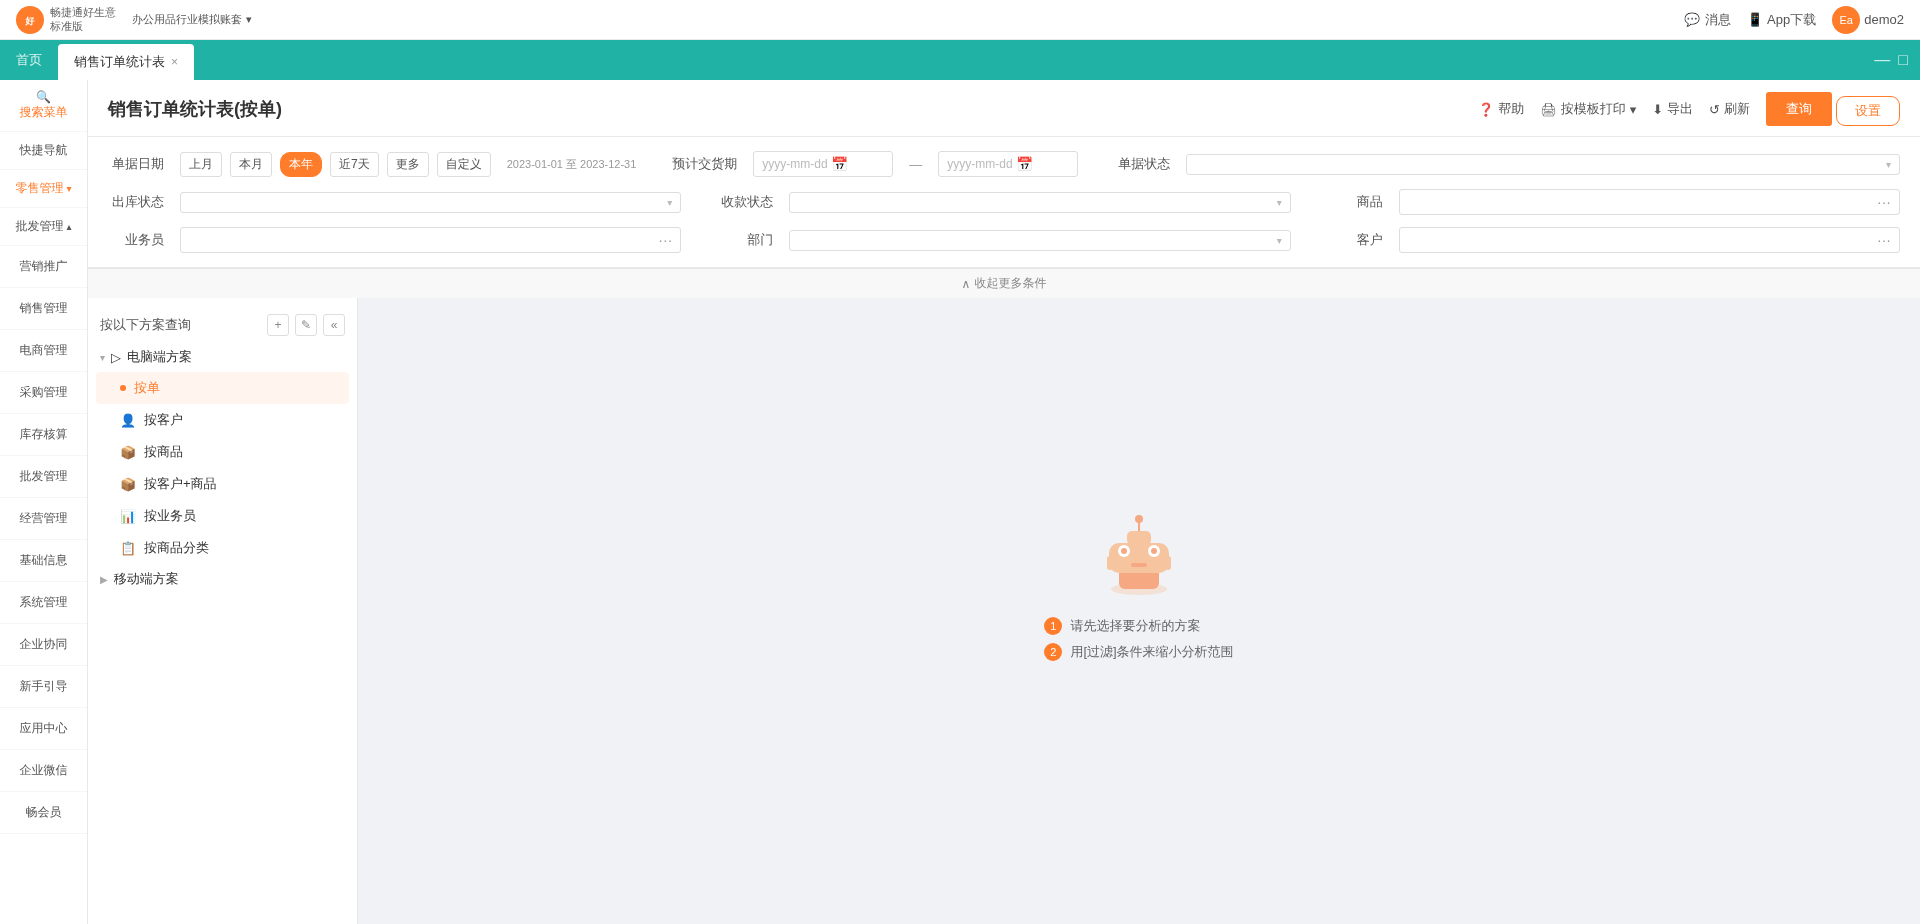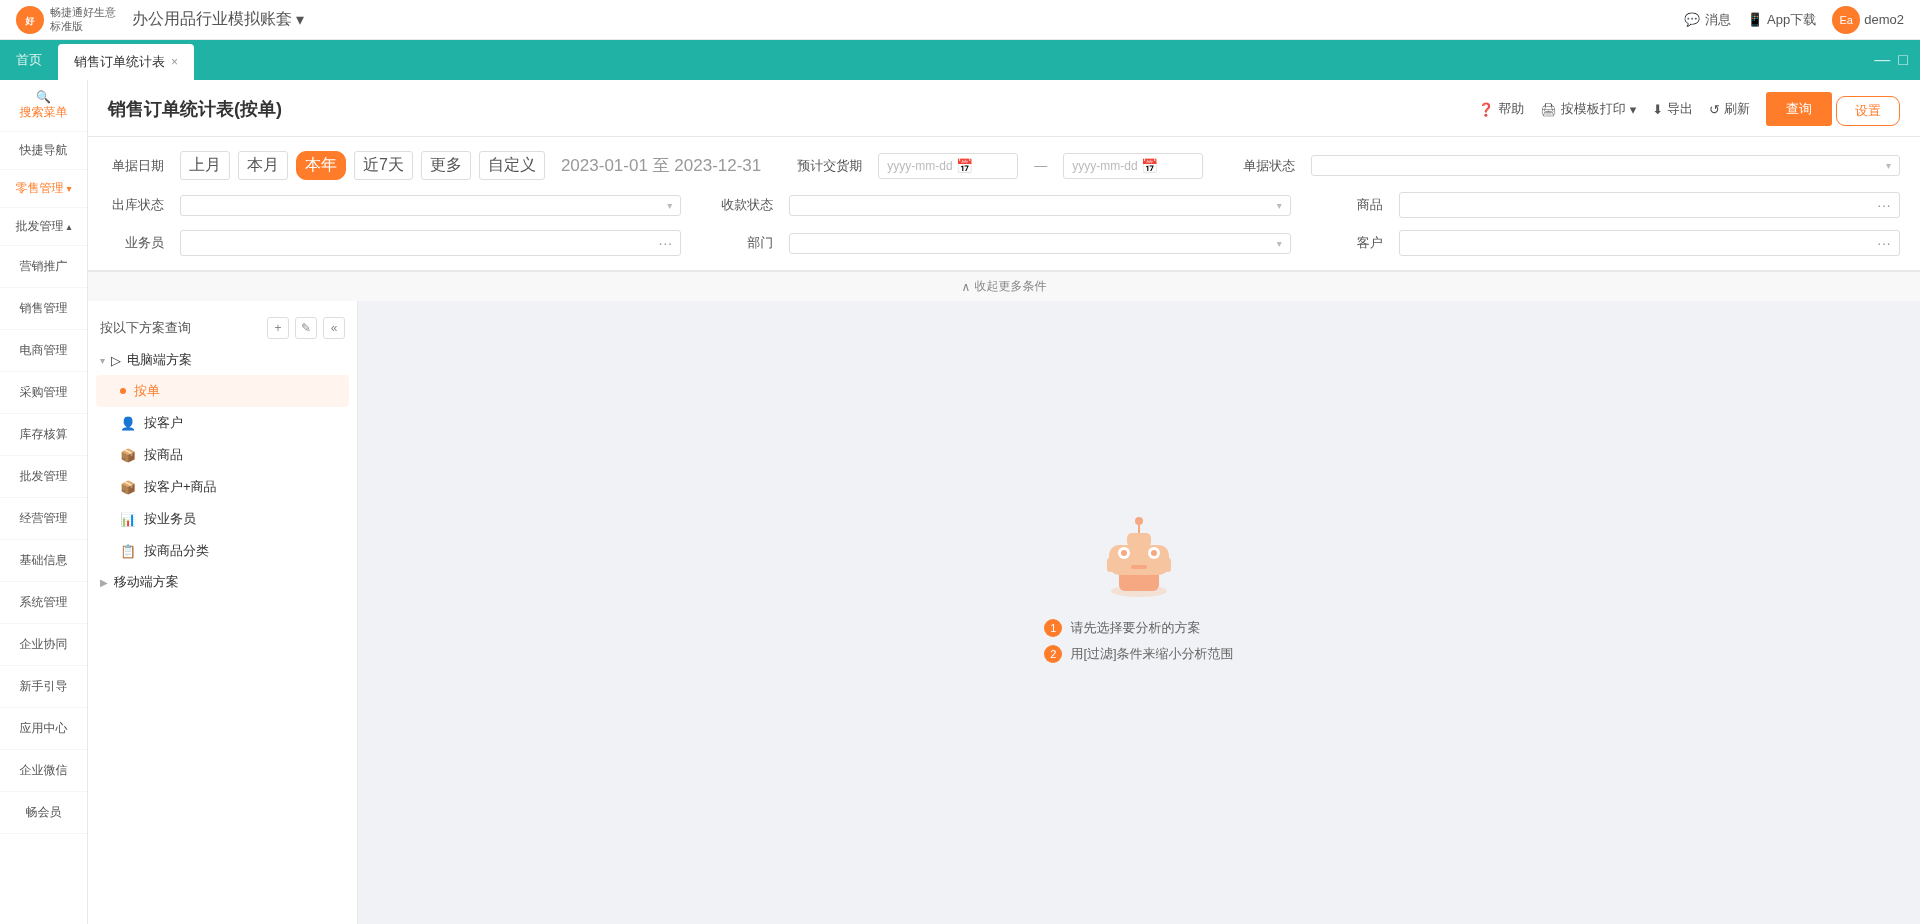--- a/index.html
+++ b/index.html
@@ -4,21 +4,21 @@
   <style>
     * { box-sizing: border-box; margin: 0; padding: 0; }
     body { font-family: 'Microsoft YaHei', Arial, sans-serif; font-size: 13px; background: #f0f2f5; color: #333; display: flex; flex-direction: column; height: 924px; overflow: hidden; }
 
     
     .top-bar { height: 40px; background: #fff; display: flex; align-items: center; padding: 0 16px; border-bottom: 1px solid #e8e8e8; justify-content: space-between; flex-shrink: 0; }
     .top-bar-left { display: flex; align-items: center; gap: 8px; }
     .logo-area { display: flex; align-items: center; gap: 6px; }
     .logo-icon { width: 28px; height: 28px; background: #ff7c2b; border-radius: 50%; display: flex; align-items: center; justify-content: center; color: white; font-size: 12px; font-weight: bold; }
     .logo-text { font-size: 11px; color: #666; line-height: 1.2; }
-    .app-selector { display: flex; align-items: center; gap: 4px; color: #555; font-size: 16px; cursor: pointer; padding: 0 8px; }
+    .app-selector { display: flex; align-items: center; gap: 4px; color: #555; font-size: 11px; cursor: pointer; padding: 0 8px; }
     .top-bar-right { display: flex; align-items: center; gap: 16px; color: #555; font-size: 13px; }
     .top-bar-right-item { display: flex; align-items: center; gap: 4px; cursor: pointer; }
     .avatar { width: 28px; height: 28px; background: #ff7c2b; border-radius: 50%; display: flex; align-items: center; justify-content: center; color: white; font-size: 11px; }
 
     
     .tab-bar { height: 40px; background: #20b2a4; display: flex; align-items: center; padding: 0 0; flex-shrink: 0; }
     .tab-item { height: 36px; display: flex; align-items: center; padding: 0 16px; color: rgba(255,255,255,0.85); cursor: pointer; font-size: 13px; gap: 6px; }
     .tab-item.active { background: white; color: #333; border-radius: 4px 4px 0 0; margin-top: 4px; }
     .tab-close { color: #999; font-size: 12px; cursor: pointer; }
     .tab-bar-right { margin-left: auto; display: flex; align-items: center; gap: 8px; padding-right: 12px; }
@@ -44,23 +44,23 @@
     .page-title { font-size: 18px; font-weight: 600; color: #333; }
     .page-header-actions { display: flex; align-items: center; gap: 16px; font-size: 13px; color: #555; }
     .header-action { display: flex; align-items: center; gap: 4px; cursor: pointer; }
 
     
     .filter-panel { background: #fff; padding: 14px 20px; border-bottom: 1px solid #e8e8e8; flex-shrink: 0; }
     .filter-row { display: flex; align-items: center; gap: 16px; margin-bottom: 12px; flex-wrap: wrap; }
     .filter-row:last-child { margin-bottom: 0; }
     .filter-label { font-size: 13px; color: #555; min-width: 56px; text-align: right; white-space: nowrap; }
     .filter-date-group { display: flex; align-items: center; gap: 8px; }
-    .date-btn { padding: 3px 8px; border: 1px solid #ddd; border-radius: 3px; background: #fff; font-size: 16px; cursor: pointer; color: #555; }
+    .date-btn { padding: 3px 8px; border: 1px solid #ddd; border-radius: 3px; background: #fff; font-size: 12px; cursor: pointer; color: #555; }
     .date-btn.active { background: #ff7c2b; color: white; border-color: #ff7c2b; border-radius: 10px; }
-    .date-range-text { font-size: 17px; color: #999; }
+    .date-range-text { font-size: 11px; color: #999; }
     .filter-input { border: 1px solid #ddd; border-radius: 3px; padding: 4px 8px; font-size: 12px; color: #555; min-width: 160px; display: flex; align-items: center; justify-content: space-between; background: #fff; cursor: pointer; }
     .filter-input-wide { min-width: 200px; }
     .filter-input-date { min-width: 140px; display: flex; align-items: center; gap: 4px; border: 1px solid #ddd; border-radius: 3px; padding: 4px 8px; font-size: 12px; color: #bbb; background: #fff; }
     .filter-separator { color: #999; font-size: 13px; }
     .filter-dots { color: #999; font-size: 14px; cursor: pointer; }
     .filter-chevron { color: #bbb; font-size: 10px; }
     .filter-select { border: 1px solid #ddd; border-radius: 3px; padding: 4px 8px; font-size: 12px; color: #555; min-width: 200px; display: flex; align-items: center; justify-content: space-between; background: #fff; cursor: pointer; }
     .collapse-btn { text-align: center; padding: 6px; background: #f8f8f8; border-top: 1px solid #e8e8e8; cursor: pointer; font-size: 12px; color: #888; display: flex; align-items: center; justify-content: center; gap: 4px; }
 
     

